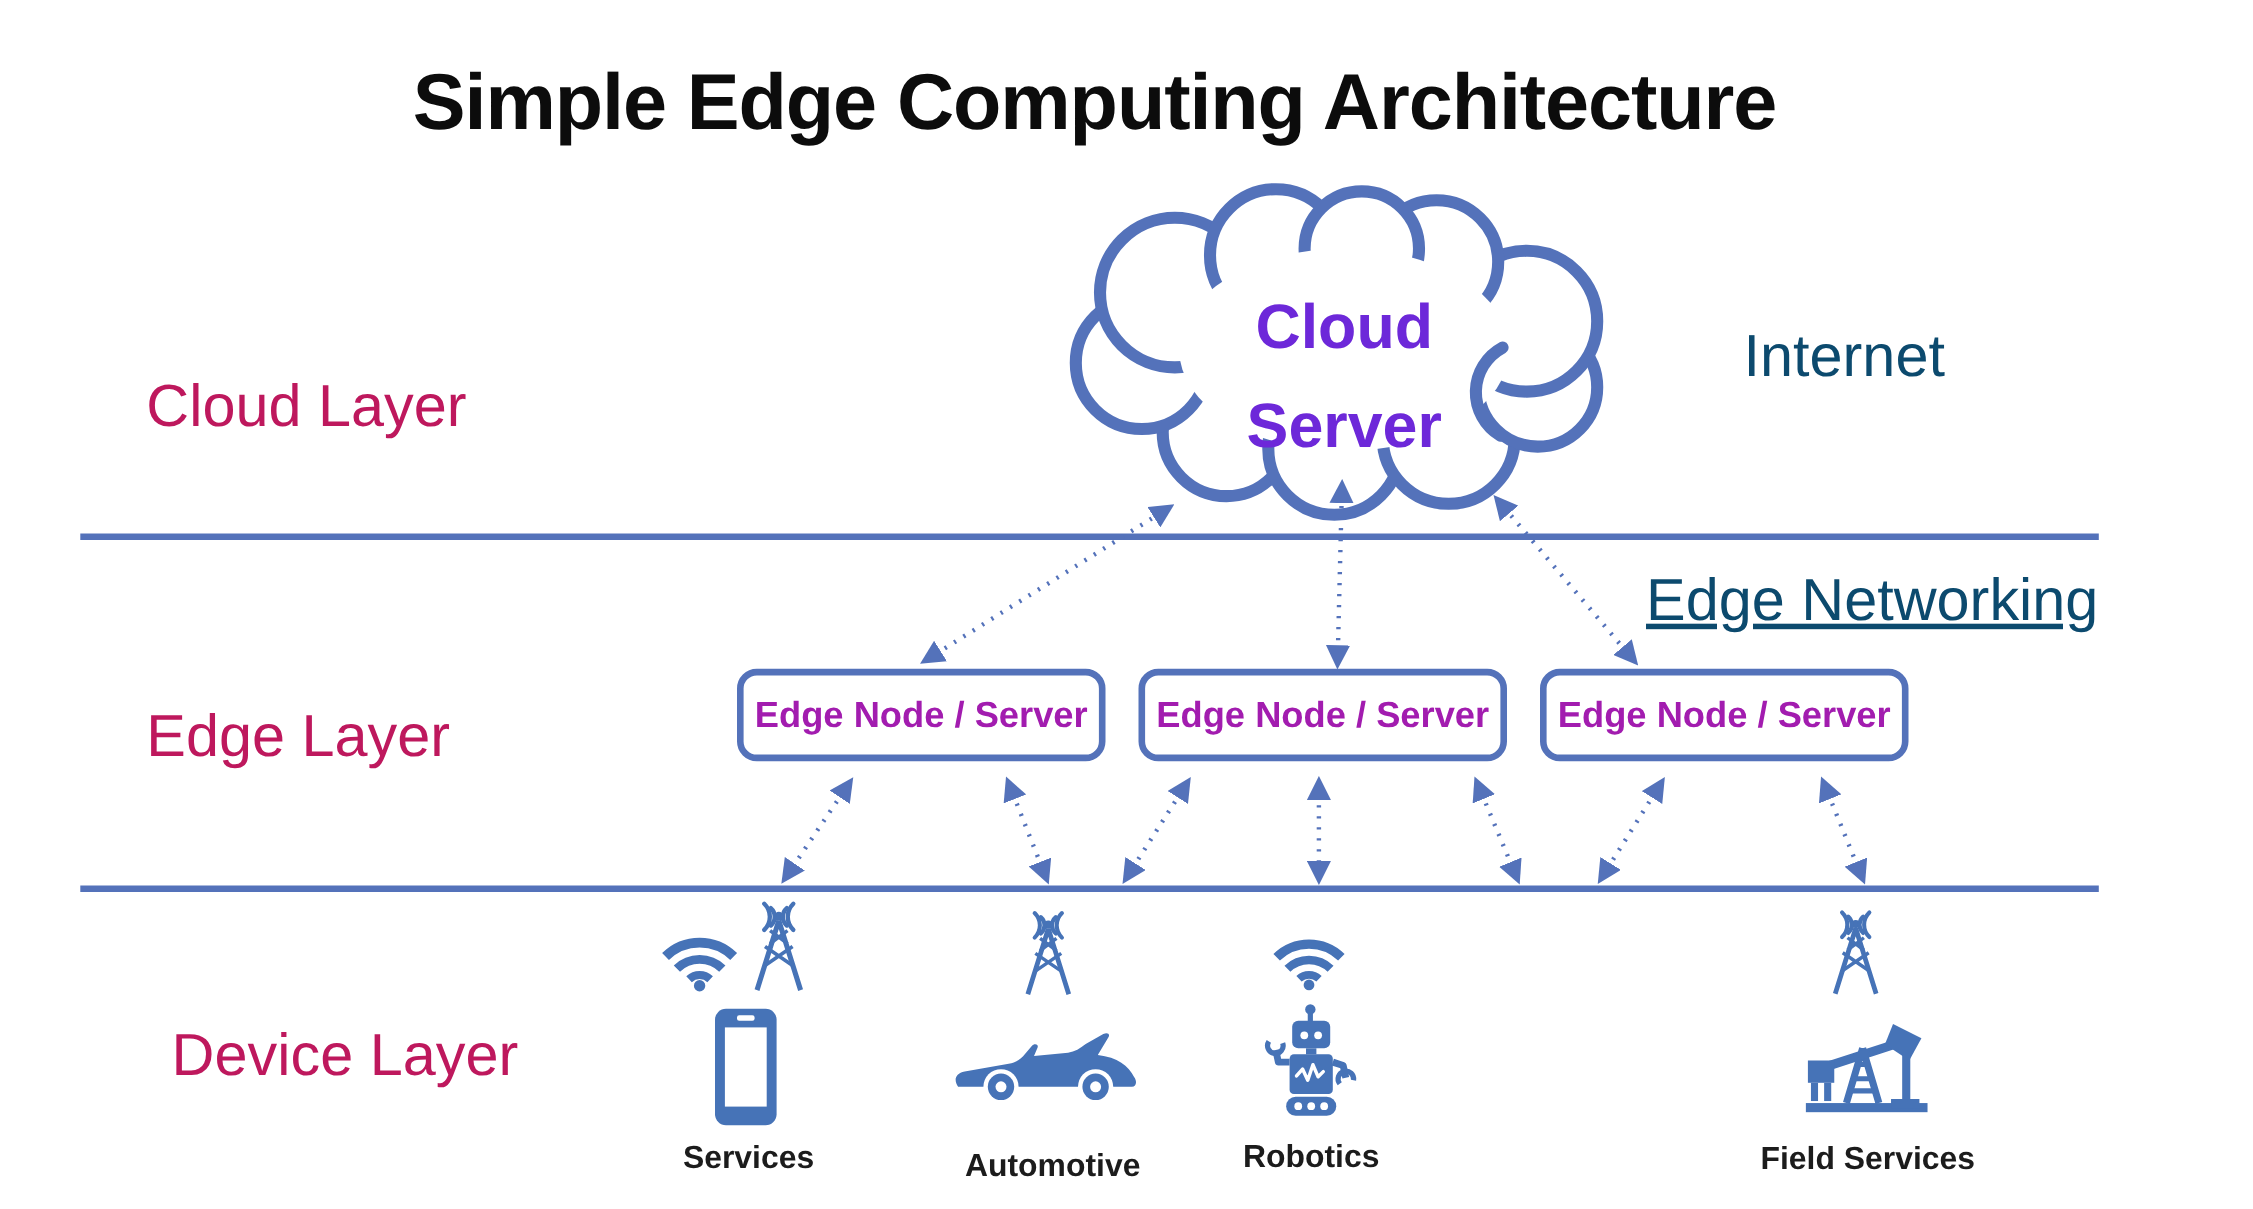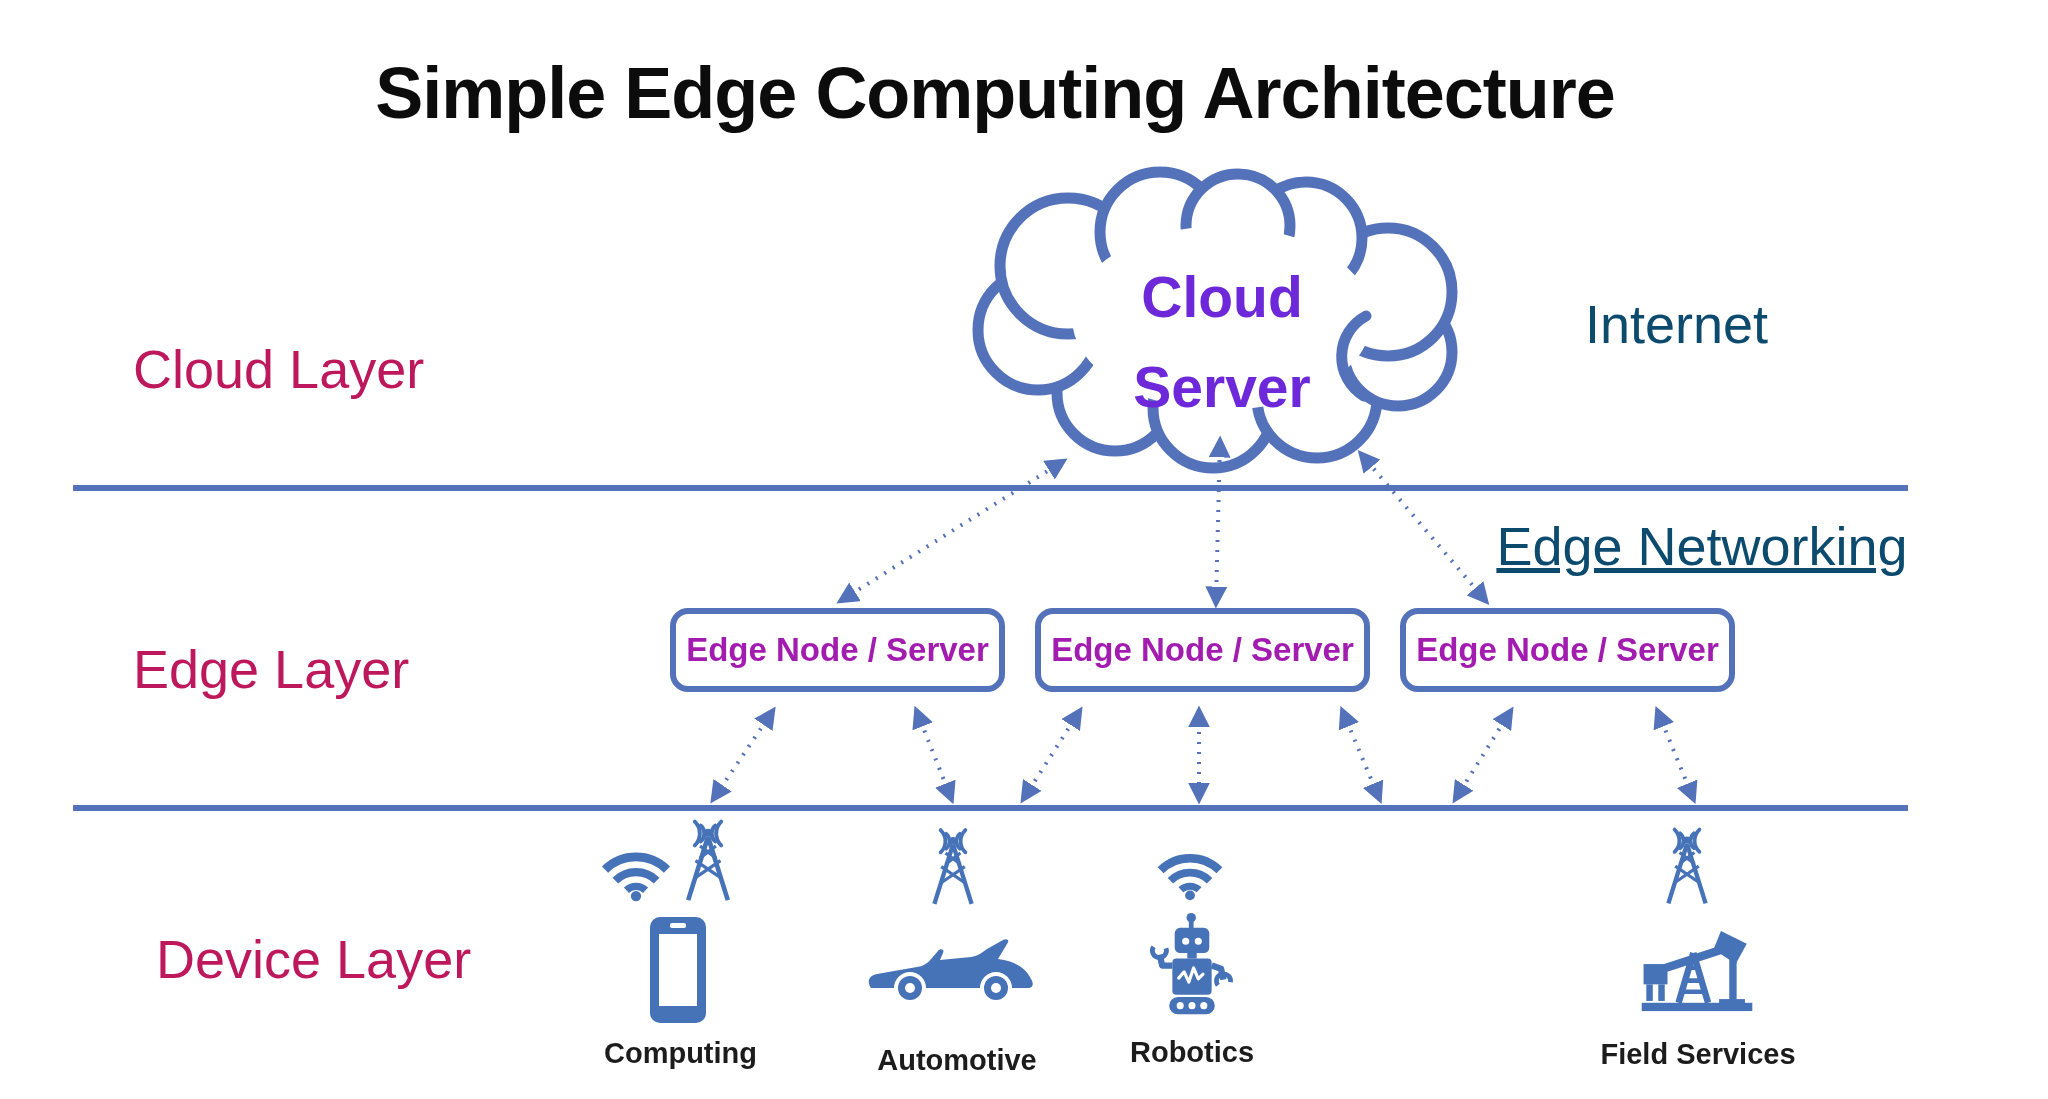--- a/index.html
+++ b/index.html
@@ -150,21 +150,21 @@
       <path class="i-stroke" stroke-width="6" stroke-linecap="round" d="M61,31 A16,16 0 0 1 61,7"></path>
       <path class="i-stroke" stroke-width="6" stroke-linecap="round" d="M70,37 A25,25 0 0 1 70,1"></path>
       <path class="i-stroke" stroke-width="7" d="M50,24 L20,120 M50,24 L80,120"></path>
       <path class="i-stroke" stroke-width="5" d="M31,86 L69,60 M31,60 L69,86 M38,56 L62,38 M38,38 L62,56"></path>
     </svg>
     <svg style="left:68px;top:98px" width="64" height="114" viewBox="0 0 64 112">
       <rect class="i-fill" x="4" y="3" width="56" height="106" rx="10"></rect>
       <rect class="i-white" x="13" y="20" width="38" height="72"></rect>
       <rect class="i-white" x="24" y="9" width="16" height="5" rx="2"></rect>
     </svg>
-    <div class="dev-label" style="top:222px">Computing</div>
+    <div class="dev-label" style="top:222px">Services</div>
   </div>
 
   <div class="dev-group g-auto">
     <svg style="left:70px;top:2px" width="62" height="89" viewBox="0 0 100 126">
       <circle class="i-fill" cx="50" cy="18" r="6"></circle>
       <path class="i-stroke" stroke-width="6" stroke-linecap="round" d="M39,31 A16,16 0 0 0 39,7"></path>
       <path class="i-stroke" stroke-width="6" stroke-linecap="round" d="M30,37 A25,25 0 0 0 30,1"></path>
       <path class="i-stroke" stroke-width="6" stroke-linecap="round" d="M61,31 A16,16 0 0 1 61,7"></path>
       <path class="i-stroke" stroke-width="6" stroke-linecap="round" d="M70,37 A25,25 0 0 1 70,1"></path>
       <path class="i-stroke" stroke-width="7" d="M50,24 L20,120 M50,24 L80,120"></path>

